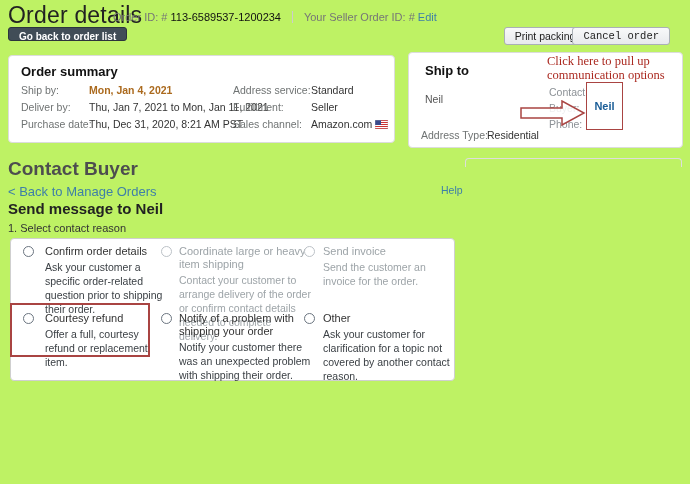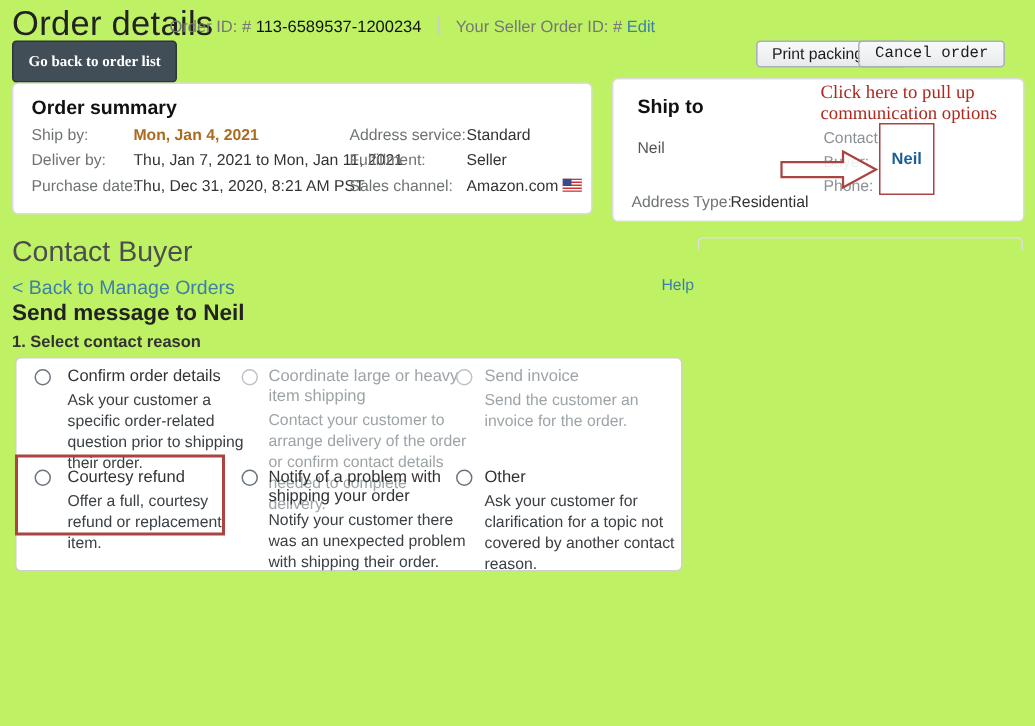--- a/index.html
+++ b/index.html
@@ -7,21 +7,21 @@
   body { font-family:"Liberation Sans", sans-serif; }
   .page { position:relative; width:690px; height:484px; background:#bef264; overflow:hidden; }
 
   
   .page-title { position:absolute; left:8px; top:2px; font-size:23px; font-weight:500; color:#222; letter-spacing:.2px; }
   .order-meta { position:absolute; left:113px; top:11px; font-size:11px; color:#767676; white-space:nowrap; }
   .order-meta b { color:#111; font-weight:400; }
   .meta-divider { display:inline-block; width:0; height:12px; border-left:1px solid #ccc; margin:0 8px; vertical-align:-2px; }
   a.lnk { color:#3e7fa8; text-decoration:none; cursor:pointer; }
 
-  .btn-dark { position:absolute; left:8px; top:27px; height:28px; padding:0 10px; background:#414d57; border:1px solid #2c343c; border-radius:3px; color:#fff; font-size:10px; font-weight:700; line-height:17px; cursor:pointer; font-family:Liberation Serif, serif; }
+  .btn-dark { position:absolute; left:8px; top:27px; height:14px; padding:0 10px; background:#414d57; border:1px solid #2c343c; border-radius:3px; color:#fff; font-size:10px; font-weight:700; line-height:17px; cursor:pointer; font-family:Liberation Sans, sans-serif; }
   .btn-light { position:absolute; top:27px; height:18px; padding:0 10px; background:linear-gradient(#f8f9fa,#e8eaed); border:1px solid #aab0b6; border-radius:3px; color:#1c1c1c; font-size:10.5px; line-height:16px; cursor:pointer; font-family:"Liberation Sans",sans-serif; }
   .btn-print { right:85px; }
   .btn-cancel { right:20px;font-family:Liberation Mono, monospace; }
 
   
   .panel { position:absolute; background:#fff; border:1px solid #dcdcdc; border-radius:4px; }
   .panel-title { position:absolute; left:12px; top:8px; font-size:13px; font-weight:700; color:#111; }
 
   
   .order-summary { left:8px; top:55px; width:387px; height:88px; }
@@ -39,25 +39,25 @@
   .st-contact-labels span { display:block; }
   .annotation { position:absolute; left:138px; top:1px; width:140px; font-family:"Liberation Serif", serif; font-size:12.5px; line-height:14px; color:#ab2a21; }
   .neil-box { position:absolute; left:177px; top:29px; width:37px; height:48px; border:1px solid #a94442; display:flex; align-items:center; justify-content:center; }
   .neil-link { font-size:11px; font-weight:700; color:#1a5d97; text-decoration:none; cursor:pointer; }
   .annot-arrow { position:absolute; left:111px; top:47px; }
 
   
   .partial-panel { position:absolute; left:465px; top:158px; width:217px; height:9px; border:1px solid #ddd; border-bottom:none; border-radius:4px 4px 0 0; }
 
   
-  .cb-title { position:absolute; left:8px; top:158px; font-size:19px; font-weight:400; color:#4d4d4f; }
+  .cb-title { position:absolute; left:8px; top:158px; font-size:19px; font-weight:700; color:#4d4d4f; }
   .back-link { position:absolute; left:8px; top:184px; font-size:13px; }
   .help-link { position:absolute; left:441px; top:184px; font-size:10.5px; }
   .send-msg-title { position:absolute; left:8px; top:200px; font-size:15px; font-weight:700; color:#222; }
-  .select-reason { position:absolute; left:8px; top:222px; font-size:11px; font-weight:700; color:#333; }
+  .select-reason { position:absolute; left:8px; top:222px; font-size:11px; font-weight:400; color:#333; }
 
   
   .options-panel { left:10px; top:238px; width:445px; height:143px; border-color:#cfcfcf; }
   .opt { position:absolute; }
   .radio { position:absolute; width:11px; height:11px; border:1px solid #6b7580; border-radius:50%; background:#fff; cursor:pointer; }
   .opt-title { position:absolute; font-size:11px; color:#333; line-height:13px; cursor:pointer; }
   .opt-desc { position:absolute; font-size:10.5px; color:#3b4045; line-height:14px; }
   .disabled .radio { border-color:#bcc2c7; cursor:default; }
   .disabled .opt-title, .disabled .opt-desc { color:#9da4a8; }
   .red-annot-box { position:absolute; left:-1px; top:64px; width:140px; height:54px; border:2px solid #a94442; }

